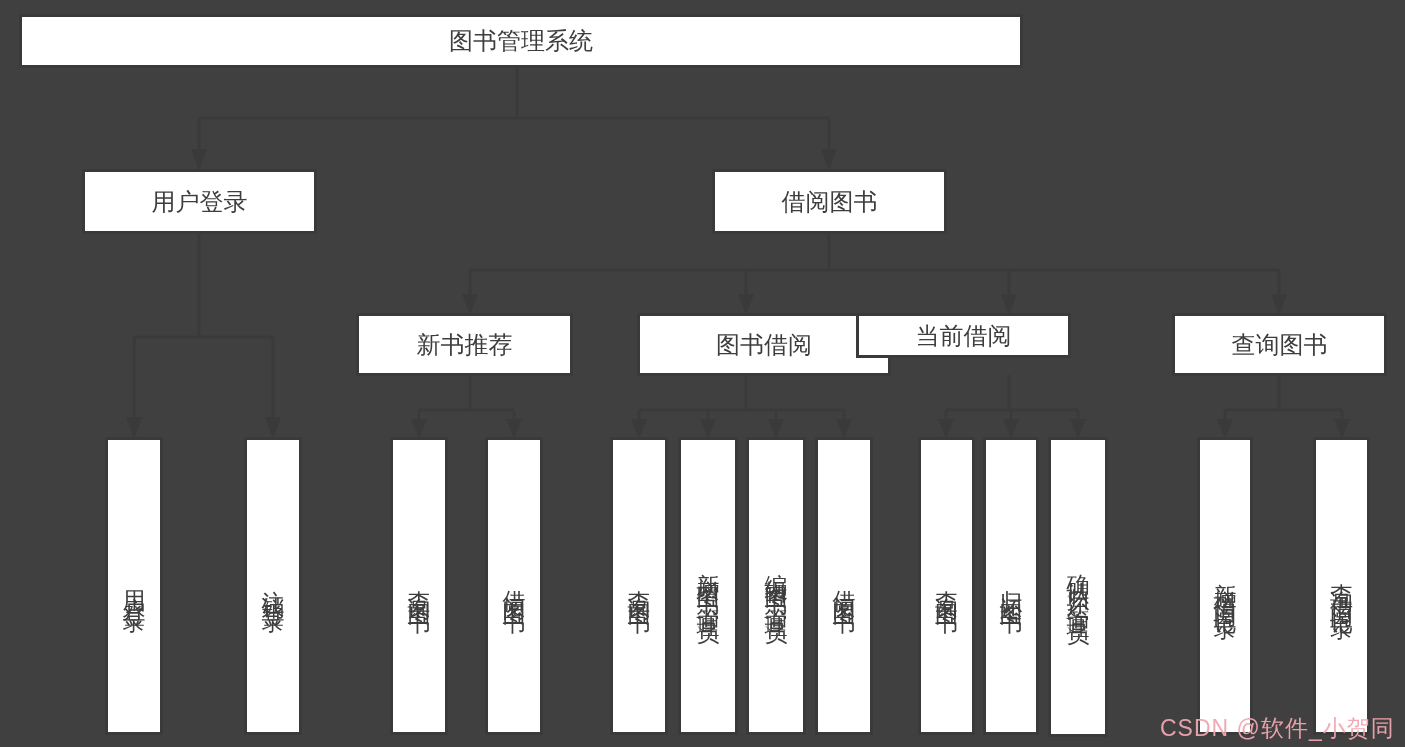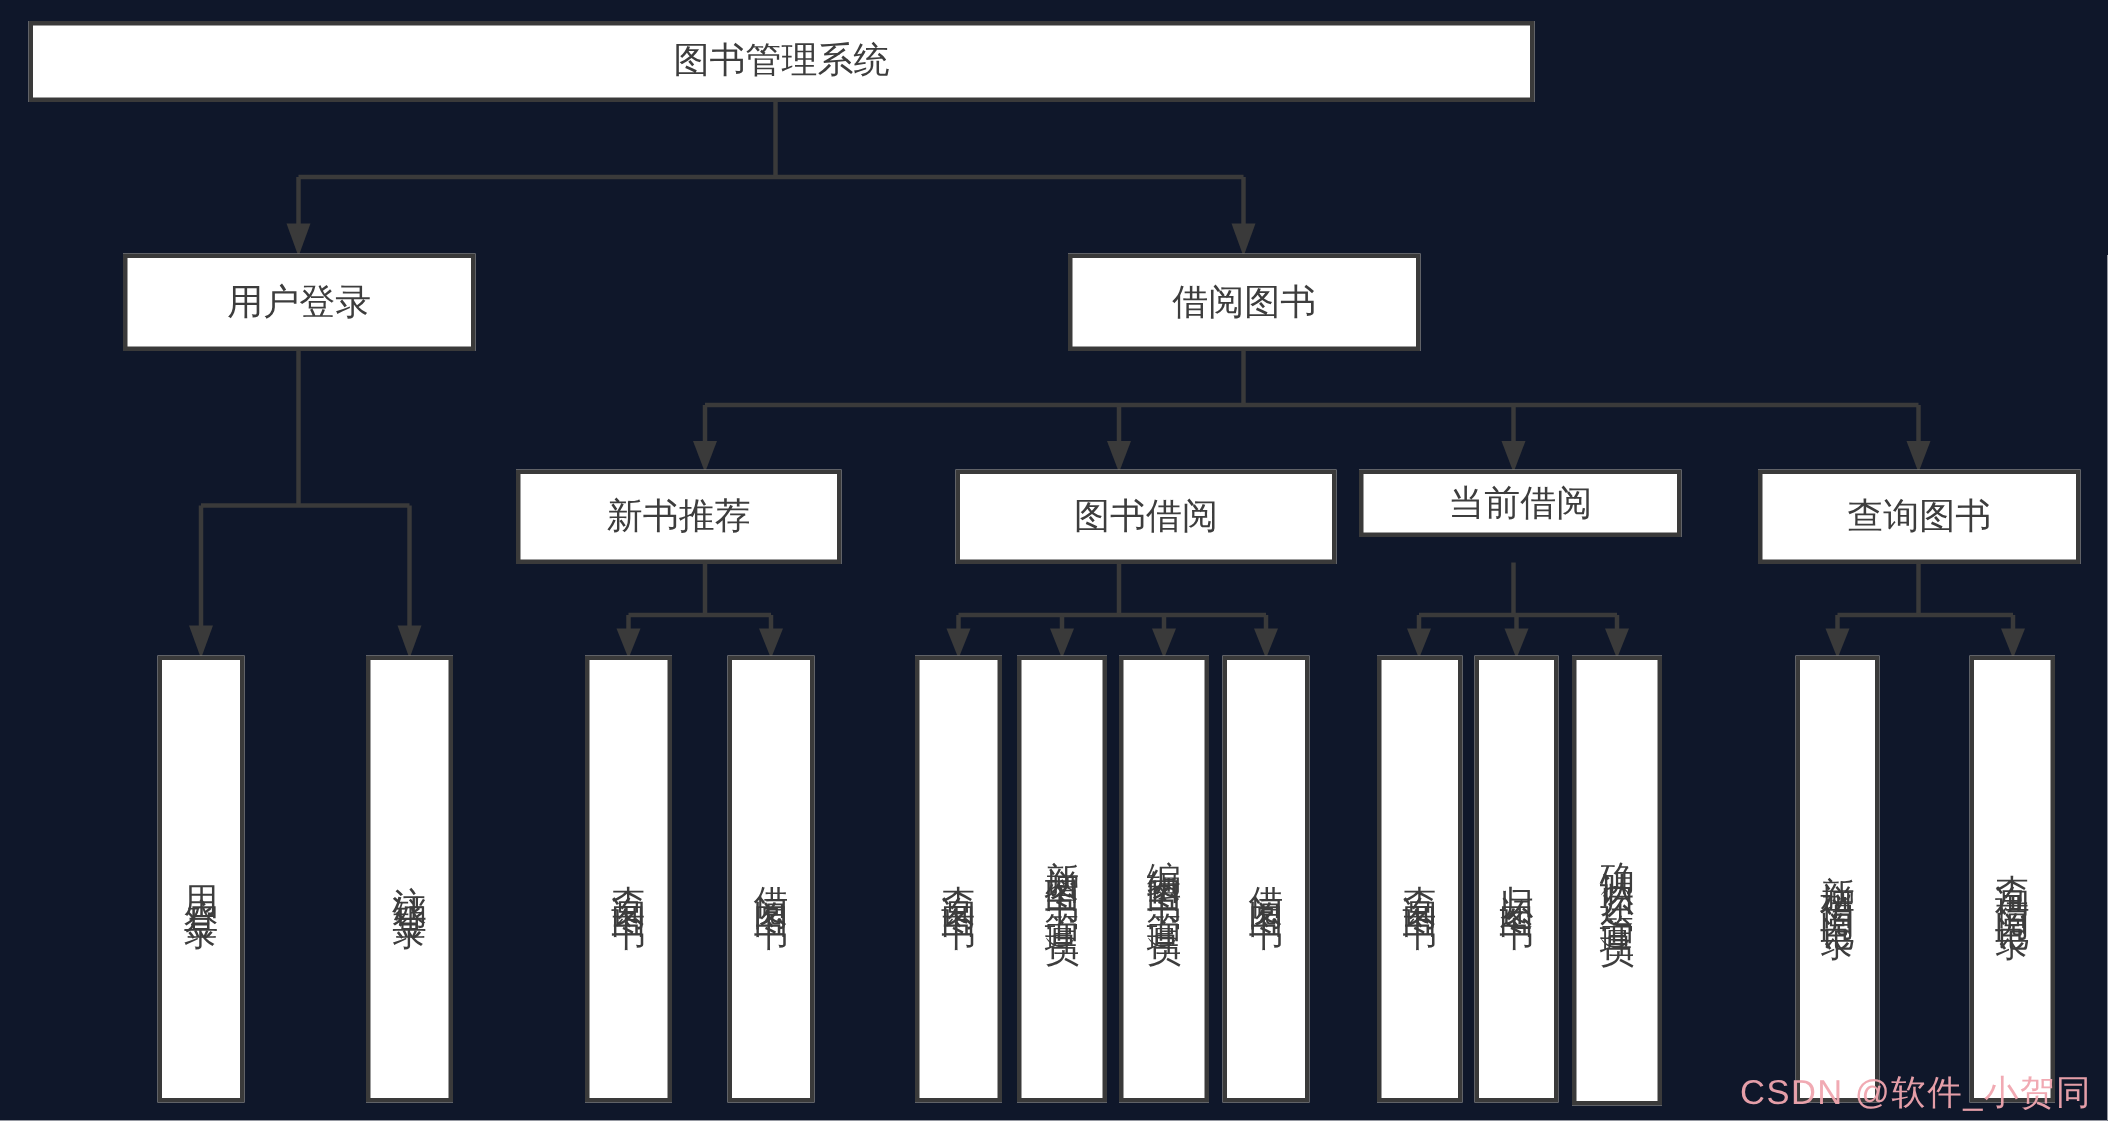--- a/index.html
+++ b/index.html
@@ -1,19 +1,19 @@
 <!DOCTYPE html>
 <html><head>
 <meta charset="utf-8">
 <style>
   html,body{margin:0;padding:0;background:#ffffff;}
   #stage{
     position:relative;
     width:1405px;height:747px;
-    background:#0f172a;
+    background:#404040;
     font-family:"Liberation Sans","DejaVu Sans",sans-serif;
     overflow:hidden;
   }
   #wires{position:absolute;left:0;top:0;z-index:0;}
   .node{
     position:absolute;
     box-sizing:border-box;
     background:#ffffff;
     border:3px solid #3a3a3a;
     display:flex;
@@ -85,23 +85,23 @@
       <polygon points="1217,419 1233,419 1225,439"></polygon>
       <polygon points="1334,419 1350,419 1342,439"></polygon>
     </g>
   </svg>
 
   <div class="node" style="left:19px;top:14px;width:1004px;height:54px;">图书管理系统</div>
 
   <div class="node" style="left:82px;top:169px;width:235px;height:65px;">用户登录</div>
   <div class="node" style="left:712px;top:169px;width:235px;height:65px;">借阅图书</div>
 
-  <div class="node" style="left:344px;top:313px;width:217px;height:63px;">新书推荐</div>
+  <div class="node" style="left:356px;top:313px;width:217px;height:63px;">新书推荐</div>
   <div class="node" style="left:637px;top:313px;width:254px;height:63px;">图书借阅</div>
-  <div class="node" style="left:906px;top:313px;width:215px;height:45px;">当前借阅</div>
+  <div class="node" style="left:856px;top:313px;width:215px;height:45px;">当前借阅</div>
   <div class="node" style="left:1172px;top:313px;width:215px;height:63px;">查询图书</div>
 
   <div class="node vert" style="left:105px;top:437px;width:58px;height:298px;">用户登录</div>
   <div class="node vert" style="left:244px;top:437px;width:58px;height:298px;">注销登录</div>
 
   <div class="node vert" style="left:390px;top:437px;width:58px;height:298px;">查询图书</div>
   <div class="node vert" style="left:485px;top:437px;width:58px;height:298px;">借阅图书</div>
 
   <div class="node vert" style="left:610px;top:437px;width:58px;height:298px;">查询图书</div>
   <div class="node vert" style="left:678px;top:437px;width:60px;height:298px;">新增图书（管理员）</div>

